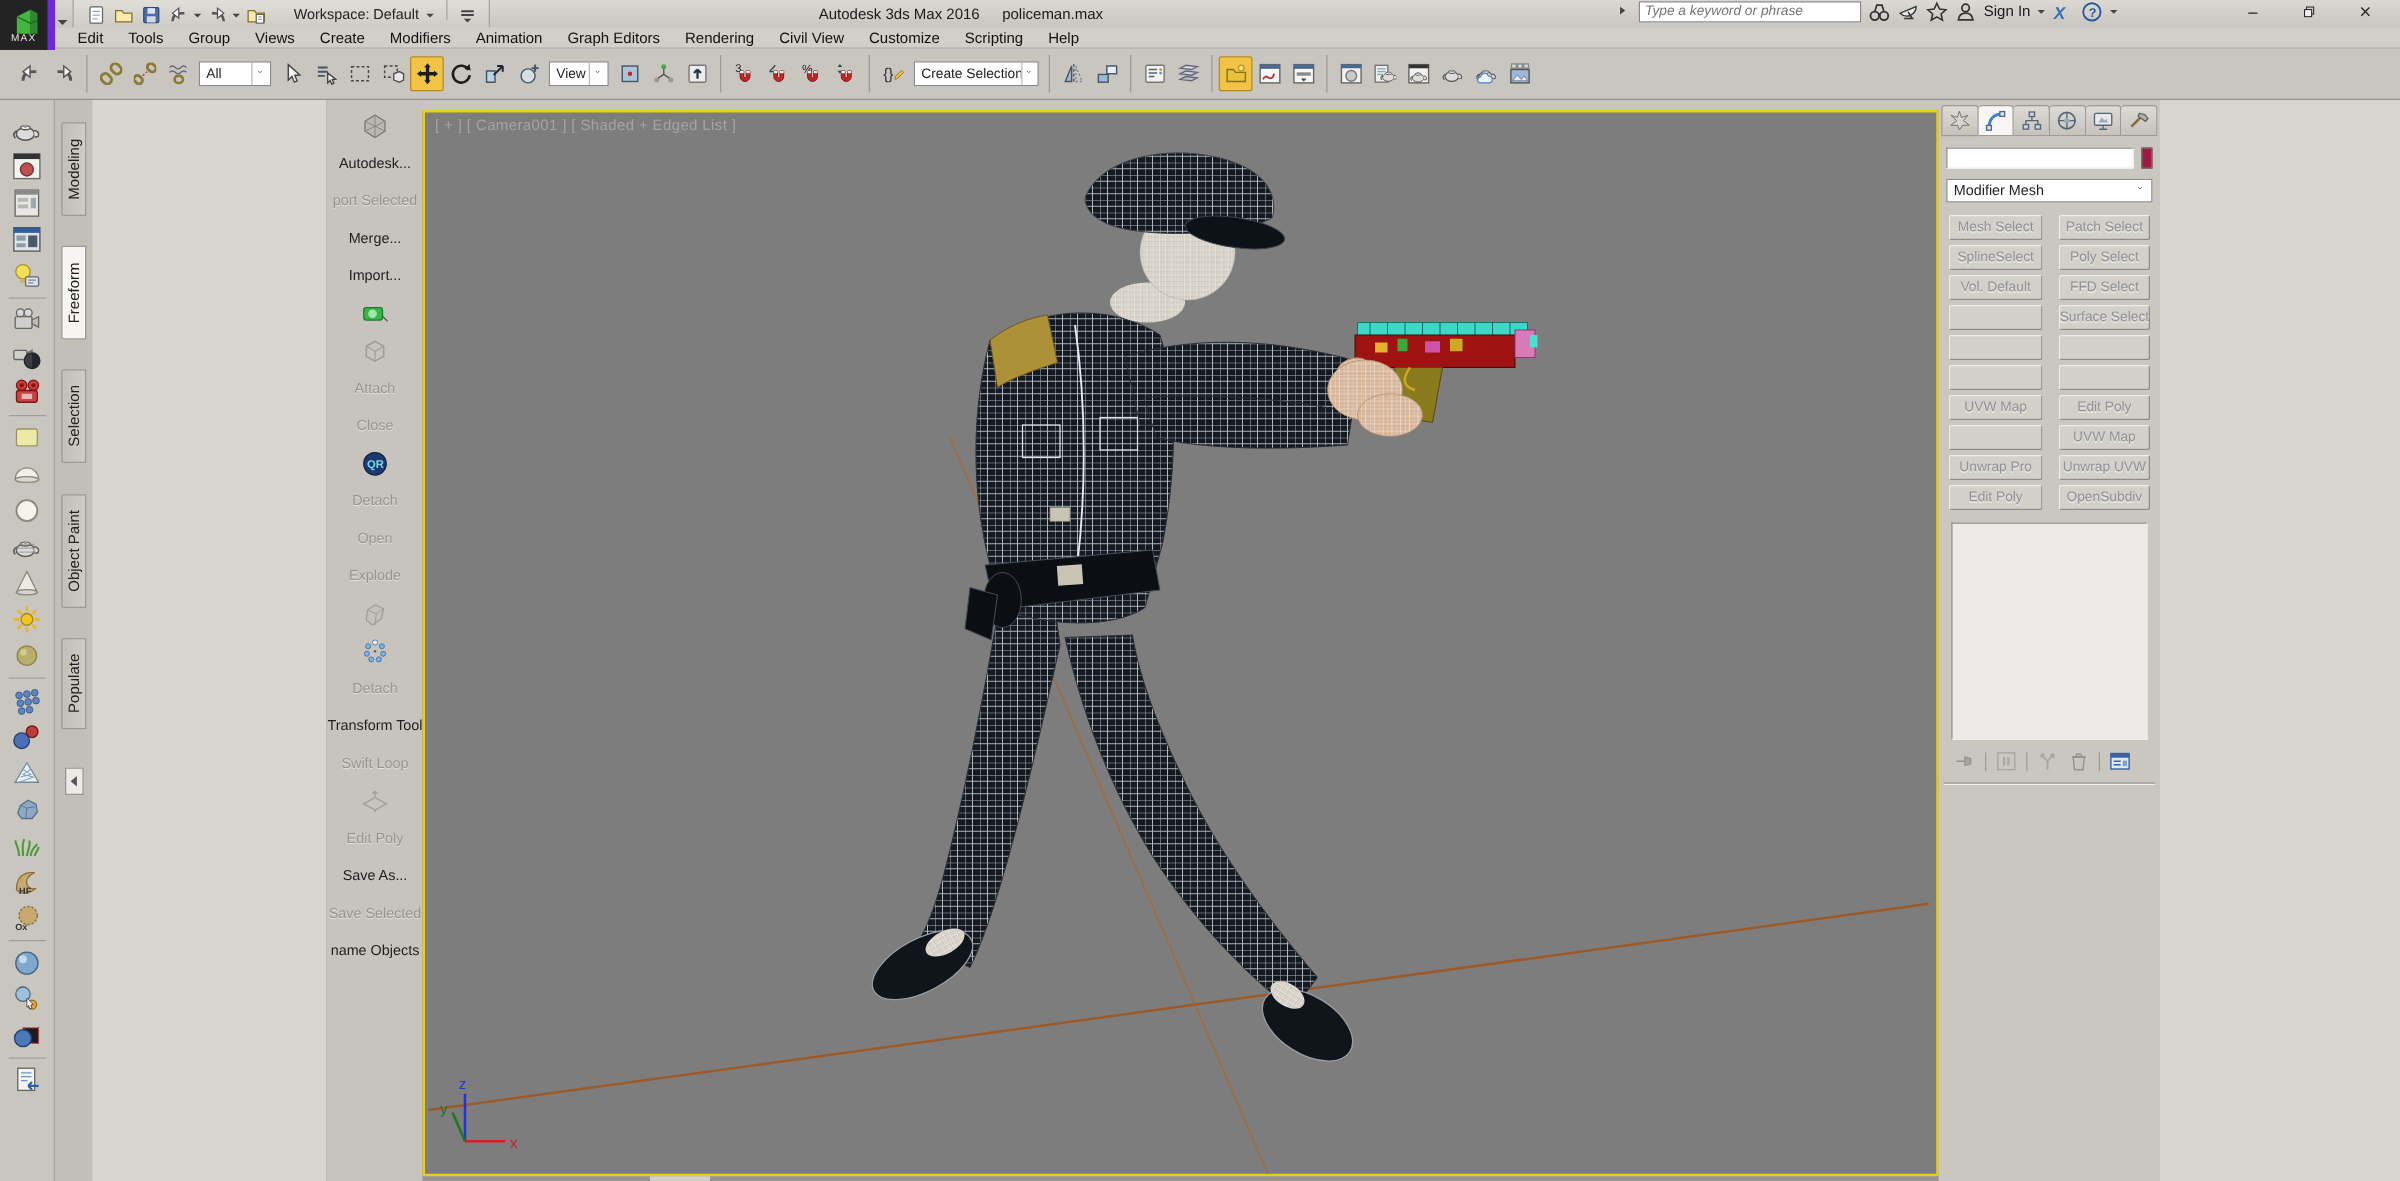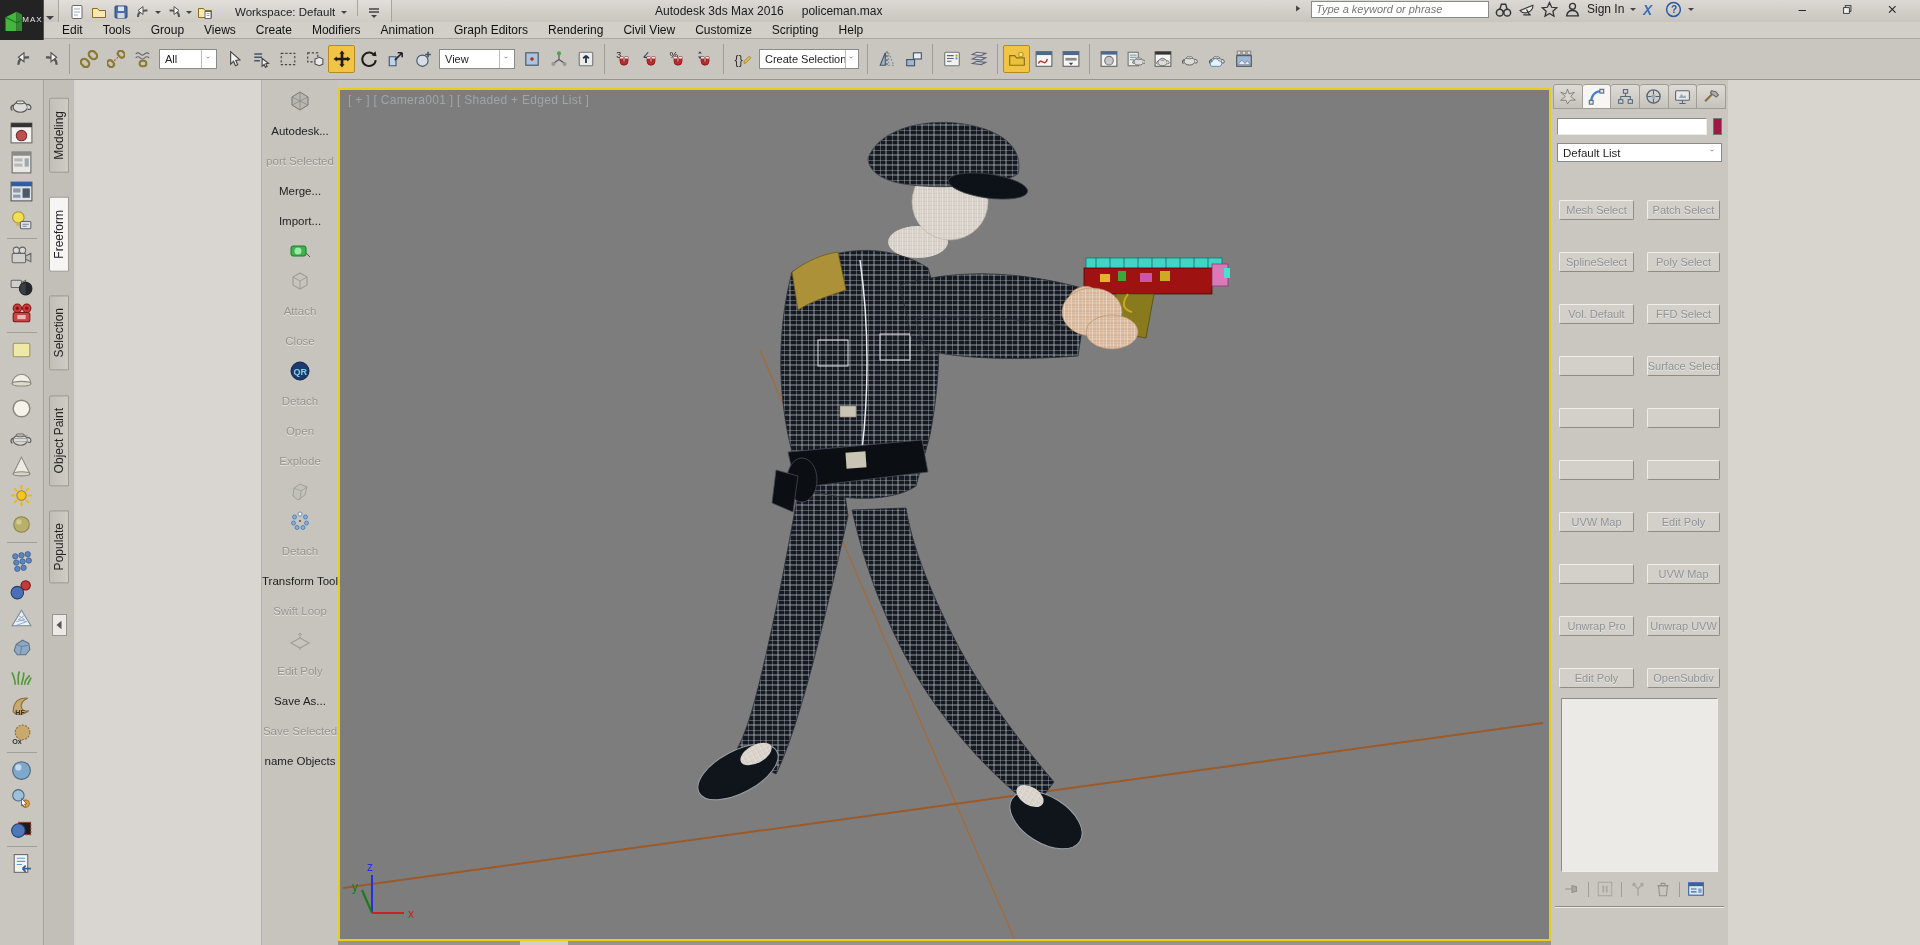--- a/index.html
+++ b/index.html
@@ -5,22 +5,22 @@
   html,body{margin:0;padding:0;background:#555;}
   #app{position:relative;width:1920px;height:945px;overflow:hidden;background:#c9c6c0;
        font-family:"Liberation Sans",sans-serif;color:#1e1e1e;-webkit-user-select:none;}
   #app *{box-sizing:border-box;}
   svg{display:block;}
 
   
   .titlebar{position:absolute;left:0;top:0;width:1920px;height:22px;
     background:linear-gradient(#dcd9d4,#c8c5bf);}
   .maxlogo{position:absolute;left:0;top:0;width:44px;height:40px;background:#232323;
-    z-index:5;display:flex;flex-direction:row;align-items:center;justify-content:center;
-    border-right:1px solid #6d28d9;}
+    z-index:5;display:flex;flex-direction:column;align-items:center;justify-content:center;
+    border-right:6px solid #6d28d9;}
   .maxlogo .glyph{width:22px;height:22px;}
   .maxlogo .lbl{color:#e8e8e8;font-size:8px;letter-spacing:1px;line-height:8px;}
   .logo-caret{position:absolute;left:46px;top:16px;width:0;height:0;border:4px solid transparent;
     border-top-color:#444;z-index:5;}
   .qat{position:absolute;left:58px;top:0;height:24px;display:flex;gap:3px;
     padding:0 8px;background:linear-gradient(#e2dfda,#cdcac4);
     border:1px solid #a8a5a0;border-top:none;}
   .qat-btn{width:19px;height:19px;display:flex;align-items:center;justify-content:center;}
   .qat-btn svg{width:16px;height:16px;}
   .caret{width:0;height:0;border:3.5px solid transparent;border-top-color:#444;margin-top:4px;}
@@ -109,21 +109,21 @@
   .cp-swatch{width:17px;height:17px;margin-left:6px;border:1px solid #77756f;}
   .cp-dd{margin:8px auto 0;width:165px;height:19px;background:#fff;border:1px solid #8a8a8a;
     display:flex;align-items:center;justify-content:space-between;font-size:11.5px;padding-left:5px;}
   .cp-dd .chev{width:16px;height:17px;display:flex;align-items:center;justify-content:center;}
   .cp-dd .chev svg{width:9px;height:7px;}
   .cp-grid{margin:10px auto 0;display:grid;grid-template-columns:75px 73px;column-gap:13px;
     row-gap:4px;justify-content:center;}
   .cp-gbtn{height:20px;background:#d3d0c9;border:1px solid;border-radius:2px;
     border-color:#efeeea #8e8c86 #8e8c86 #efeeea;color:#8f9297;font-size:11px;
     display:flex;align-items:center;justify-content:center;white-space:nowrap;overflow:hidden;
-    text-shadow:0 1px 0 #e8e6e2;margin-top:28px;}
+    text-shadow:0 1px 0 #e8e6e2;}
   .cp-list{margin:10px auto 0;width:157px;height:174px;background:#ebeae7;
     border:1px solid;border-color:#8e8c86 #eeede9 #eeede9 #8e8c86;}
   .cp-stack{display:flex;align-items:center;margin:8px 12px 0;gap:7px;}
   .cp-stack .sbtn{width:18px;height:18px;}
   .cp-stack .sbtn svg{width:18px;height:18px;}
   .cp-ssep{width:1px;height:15px;background:#a09d97;}
   .cp-div{margin:8px 4px 0;border-top:1px solid #8e8c86;border-bottom:1px solid #eeede9;}
   .rightempty{position:absolute;left:1728px;top:80px;width:192px;height:865px;background:#d8d5ce;}
 </style>
 </head>
@@ -371,21 +371,21 @@
           <path d="M2 14V6h6v8z" fill="#bcd3e8" stroke="#456"></path>
           <path d="M7 9l6.5-6.5M13.5 2.5h-4M13.5 2.5v4" fill="none" stroke="#223" stroke-width="1.4"></path>
         </svg>
       </span>
       <span class="tb-btn">
         <svg viewBox="0 0 16 16" width="100%" height="100%">
           <circle cx="7.5" cy="9.5" r="5" fill="#d7dee6" stroke="#456"></circle>
           <path d="M12.5 1.5v5M10 4h5" stroke="#456" stroke-width="1.4"></path>
         </svg>
       </span>
-      <span class="tb-dd" style="width: 76px;">
+      <span class="tb-dd" style="width: 48px;">
         <span style="overflow: hidden; white-space: nowrap;">View</span>
         <span class="chev">
           <svg viewBox="0 0 16 16" width="100%" height="100%">
             <path d="M1 1.5l3.5 3.5L8 1.5" fill="none" stroke="#444" stroke-width="1.4"></path>
           </svg>
         </span>
       </span>
       <span class="tb-btn">
         <svg viewBox="0 0 16 16" width="100%" height="100%">
           <rect x="2.5" y="2.5" width="11" height="11" fill="#aac6dd" stroke="#456"></rect>
@@ -1000,21 +1000,21 @@
             <path d="M2 12.5L9 5.5" stroke="#8a6d3a" stroke-width="2"></path>
             <path d="M8 2.5l4 1 2.5 3-2 2-3.5-2.5-2-1.5z" fill="#b0b0ac" stroke="#666"></path>
           </svg>
         </div>
       </div>
     <div class="cp-namerow">
       <input class="cp-name" value="" style="">
       <div class="cp-swatch" style="background: rgb(158, 26, 69);"></div>
     </div>
     <div class="cp-dd">
-      <span>Default List</span>
+      <span>Modifier Mesh</span>
       <span class="chev">
           <svg viewBox="0 0 16 16" width="100%" height="100%">
             <path d="M1 1.5l3.5 3.5L8 1.5" fill="none" stroke="#444" stroke-width="1.4"></path>
           </svg>
         </span>
     </div>
     <div class="cp-grid" id="cp-grid">
         <div class="cp-gbtn">Mesh Select</div>
         <div class="cp-gbtn">Patch Select</div>
         <div class="cp-gbtn">SplineSelect</div>

